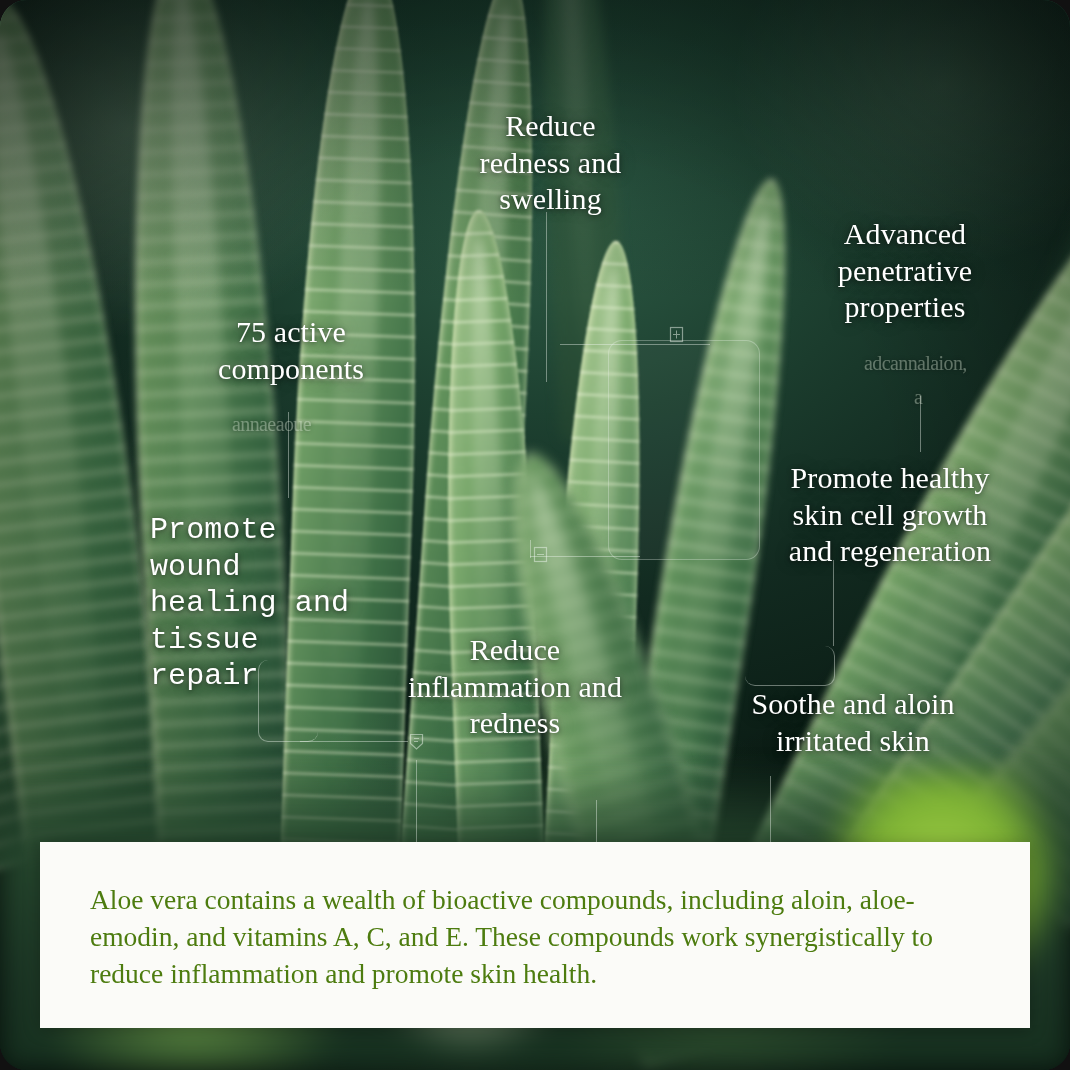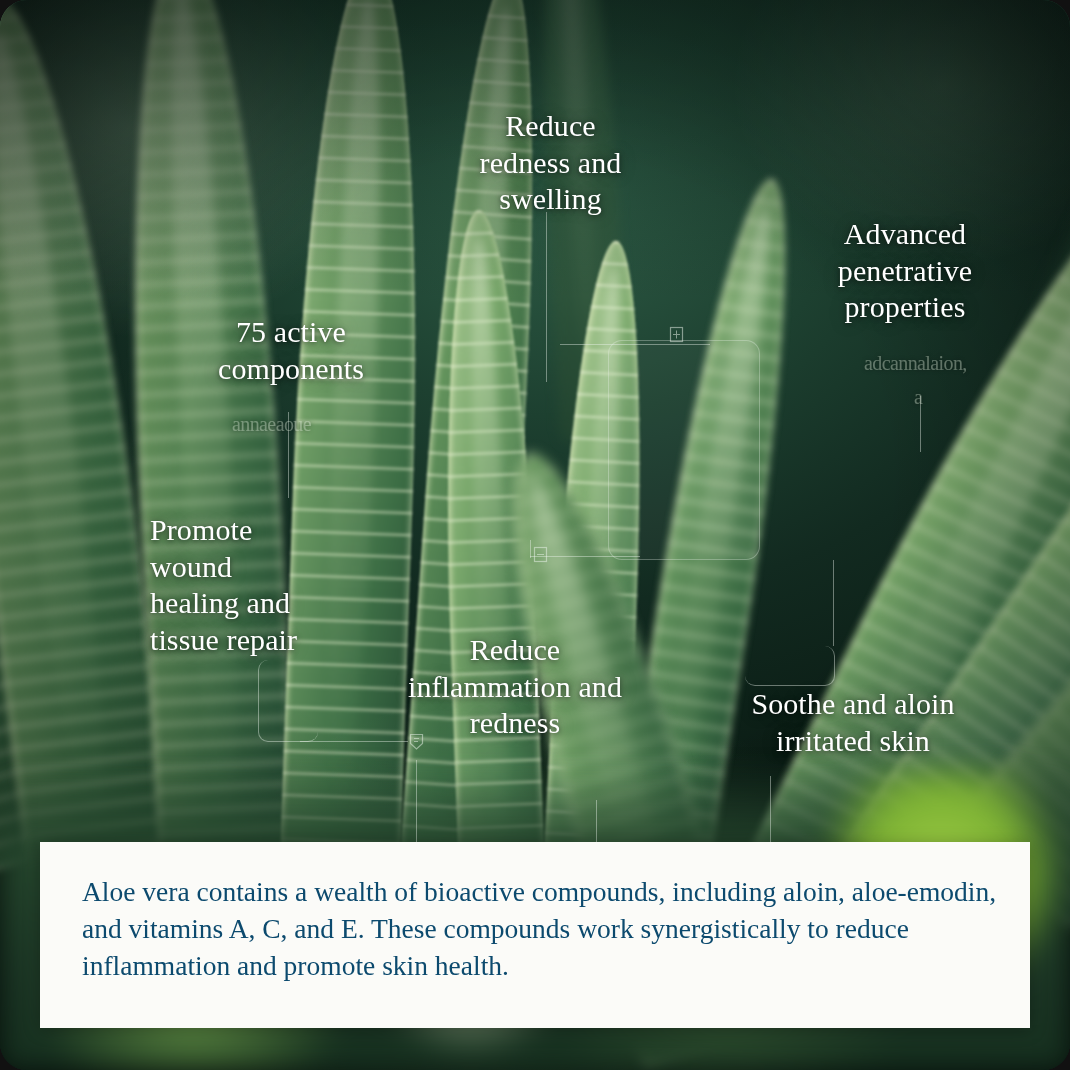--- a/index.html
+++ b/index.html
@@ -133,22 +133,22 @@
 
   
   .caption{
     position:absolute;
     left:40px;top:842px;width:990px;height:186px;
     background:#fbfbf8;
     box-shadow:0 2px 16px rgba(0,0,0,.28);
     padding:32px 30px 0 42px;
   }
   .caption p{
-    margin:0;
-    color:#0c4a6e;
+    margin:8px;
+    color:#4d7c0f;
     font-size:27.5px;
     line-height:1.34;
     font-family:"Liberation Serif","DejaVu Serif",serif;
   }
 </style>
 </head>
 <body>
 
 <div id="stage">
 
@@ -268,22 +268,25 @@
 swelling</div>
 
   <div class="label c" style="left:805px;top:216px;width:200px;">Advanced
 penetrative
 properties</div>
 
   <div class="label c" style="left:198px;top:314px;width:186px;">75 active
 components</div>
 
 
-
-  <div class="label l" style="left:150px;top:512px;width:200px;">Promote
+  <div class="label c" style="left:754px;top:460px;width:272px;">Promote healthy
+skin cell growth
+and regeneration</div>
+
+  <div class="label l" style="left:150px;top:512px;width:200px;font-family:Liberation Mono, monospace;">Promote
 wound
 healing and
 tissue repair</div>
 
   <div class="label c" style="left:380px;top:632px;width:270px;">Reduce
 inflammation and
 redness</div>
 
   <div class="label c" style="left:728px;top:686px;width:250px;">Soothe and aloin
 irritated skin</div>

